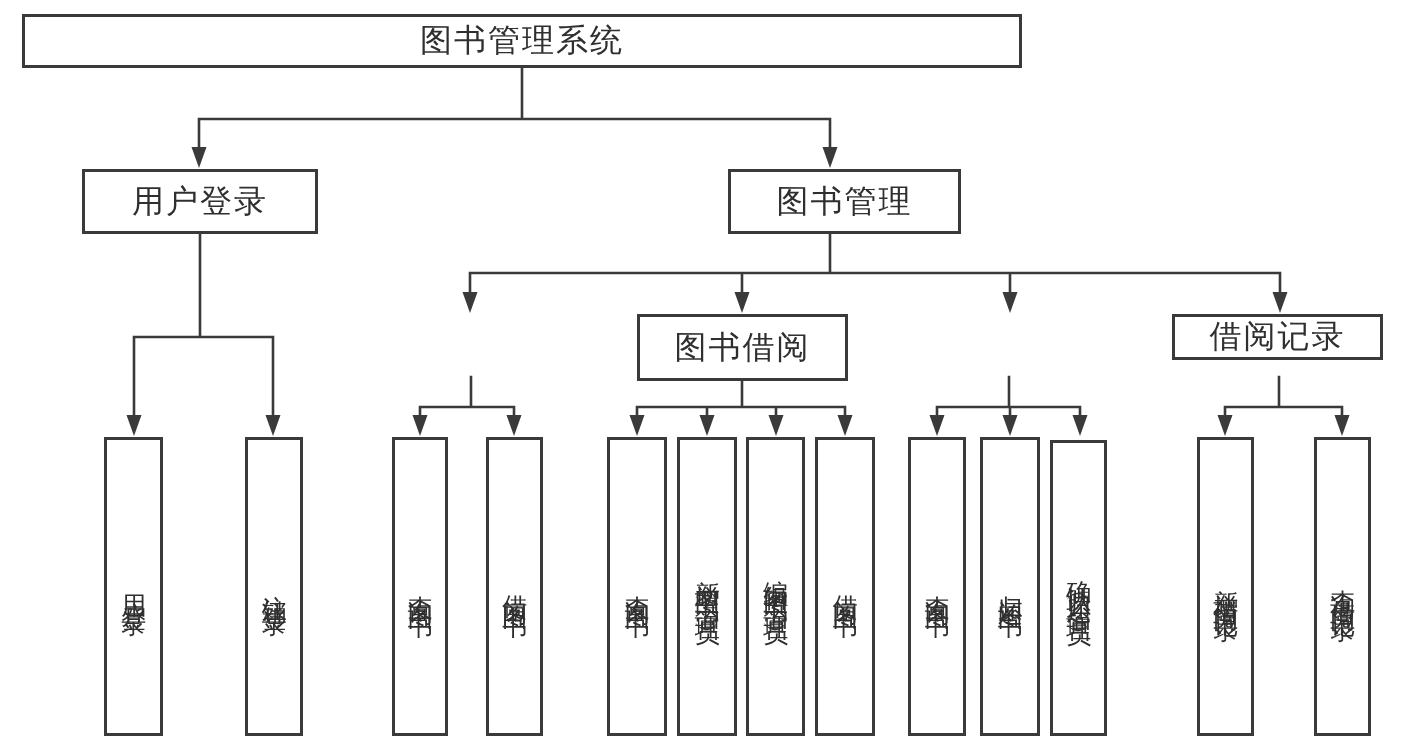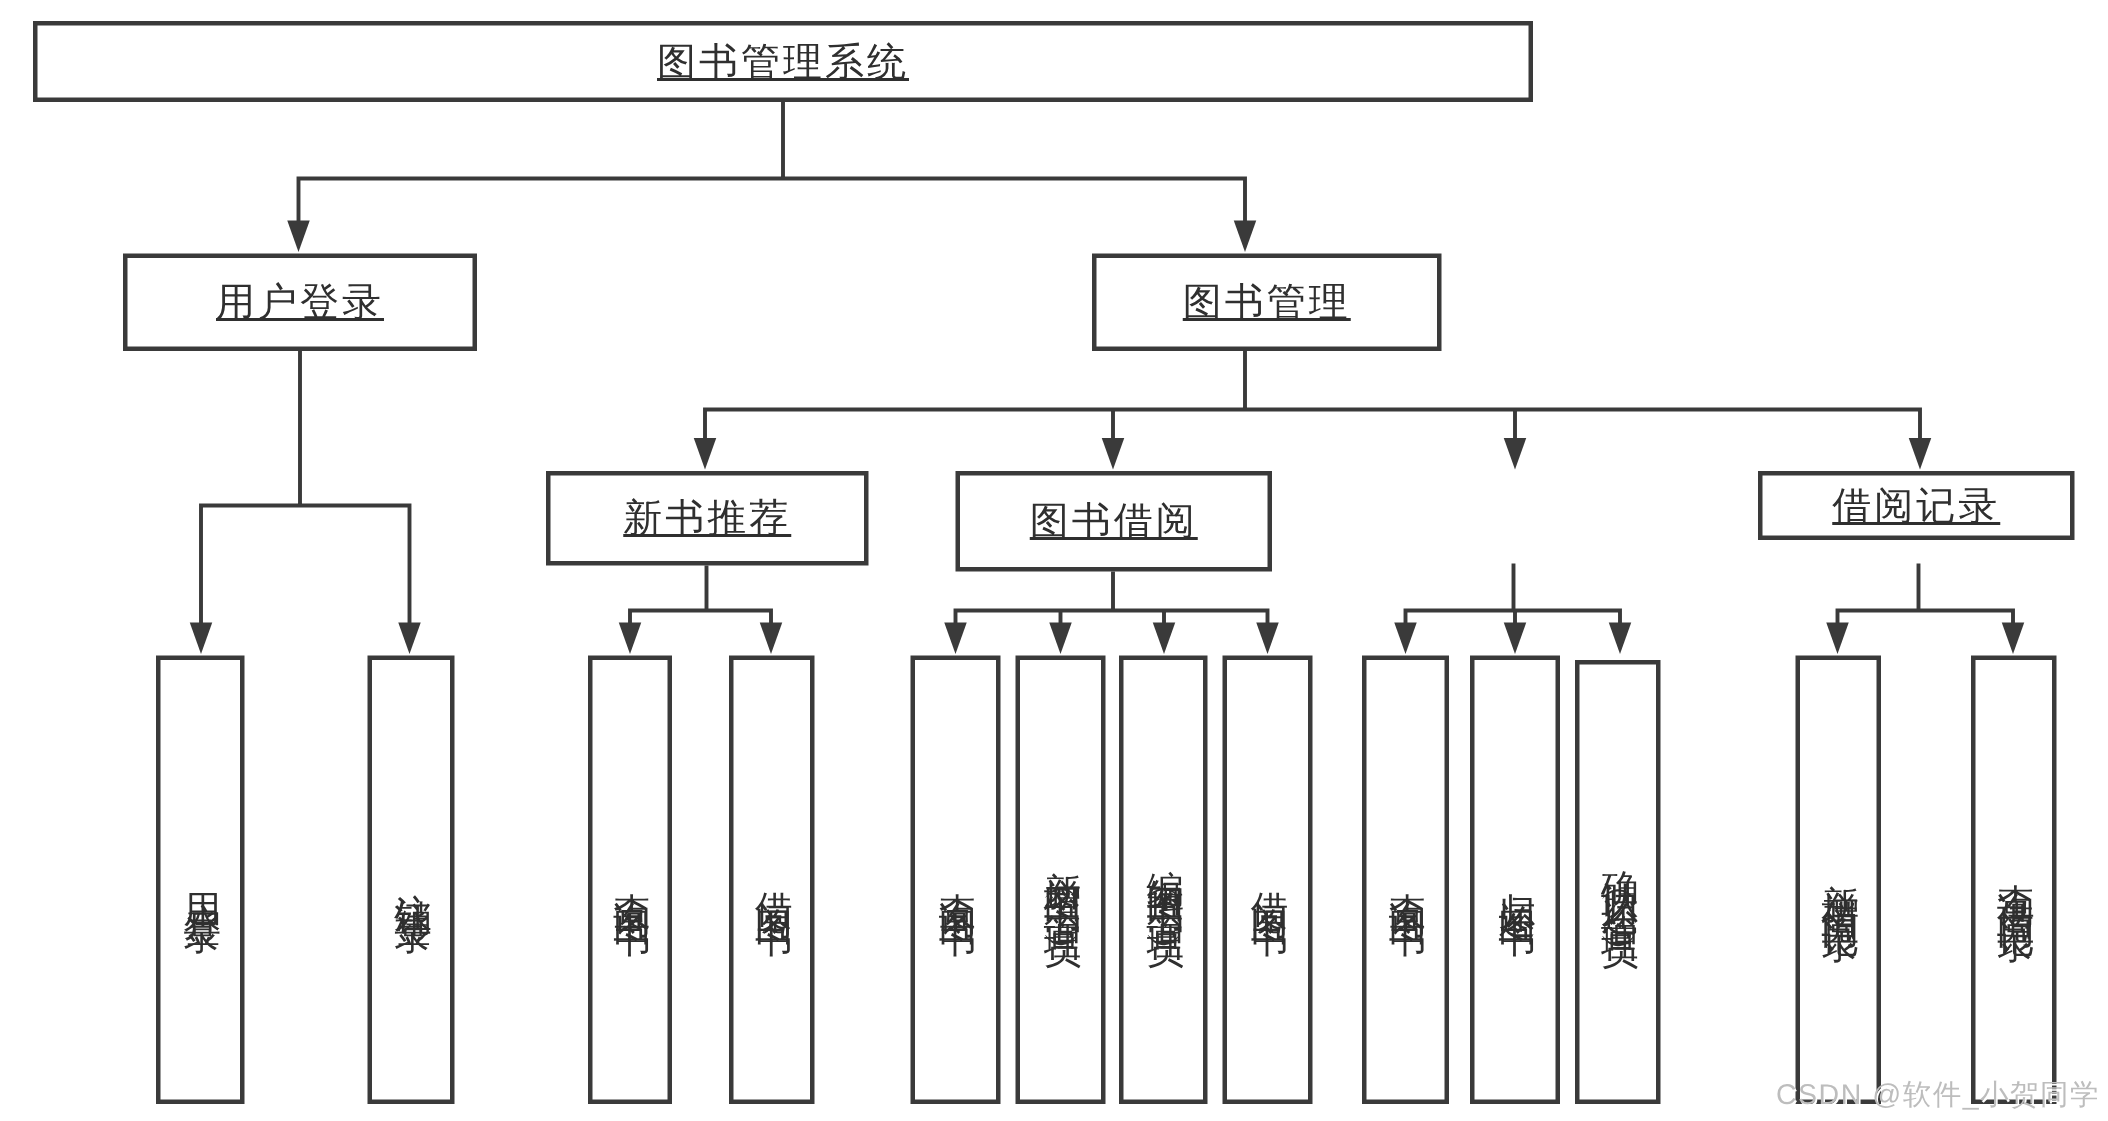--- a/index.html
+++ b/index.html
@@ -18,21 +18,21 @@
   .canvas{position:relative;width:1405px;height:747px;background:var(--bg);}
   .edges{position:absolute;left:0;top:0;width:1405px;height:747px;}
   .edge{stroke:var(--line);stroke-width:2.6;fill:none;stroke-linecap:square;}
   .arrowhead{fill:var(--line);}
   .hbox{
     position:absolute;box-sizing:border-box;background:#fff;
     border:3px solid var(--border);
     display:flex;align-items:center;justify-content:center;
   }
   .hbox span{
-    font-size:26px;letter-spacing:2px;color:var(--text);white-space:nowrap;text-decoration:underline;
+    font-size:32px;letter-spacing:2px;color:var(--text);white-space:nowrap;
   }
   .vbox{
     position:absolute;box-sizing:border-box;background:#fff;
     border:3px solid var(--border);
     top:437px;height:299px;
     display:flex;align-items:center;justify-content:center;
   }
   .vbox span{
     writing-mode:vertical-rl;text-orientation:mixed;
     font-size:25px;letter-spacing:6px;line-height:1.1;
@@ -86,23 +86,20 @@
     <span>图书管理系统</span>
   </div>
 
   <div class="hbox" style="left:82px;top:169px;width:236px;height:65px">
     <span>用户登录</span>
   </div>
   <div class="hbox" style="left:728px;top:169px;width:233px;height:65px">
     <span>图书管理</span>
   </div>
 
-  <div class="hbox" style="left:364px;top:314px;width:215px;height:63px">
-    <span>新书推荐</span>
-  </div>
   <div class="hbox" style="left:637px;top:314px;width:211px;height:67px">
     <span>图书借阅</span>
   </div>
   <div class="hbox" style="left:1172px;top:314px;width:211px;height:46px">
     <span>借阅记录</span>
   </div>
 
   <div class="vbox" style="left:104px;width:59px">
     <span>用户登录</span>
   </div>
@@ -140,14 +137,13 @@
     <span>确认归还（管理员）</span>
   </div>
 
   <div class="vbox" style="left:1197px;width:57px">
     <span>新增借阅记录</span>
   </div>
   <div class="vbox" style="left:1314px;width:57px">
     <span>查询借阅记录</span>
   </div>
 
-  <div class="watermark">CSDN @软件_小贺同学</div>
 </div>
 
 </body></html>

